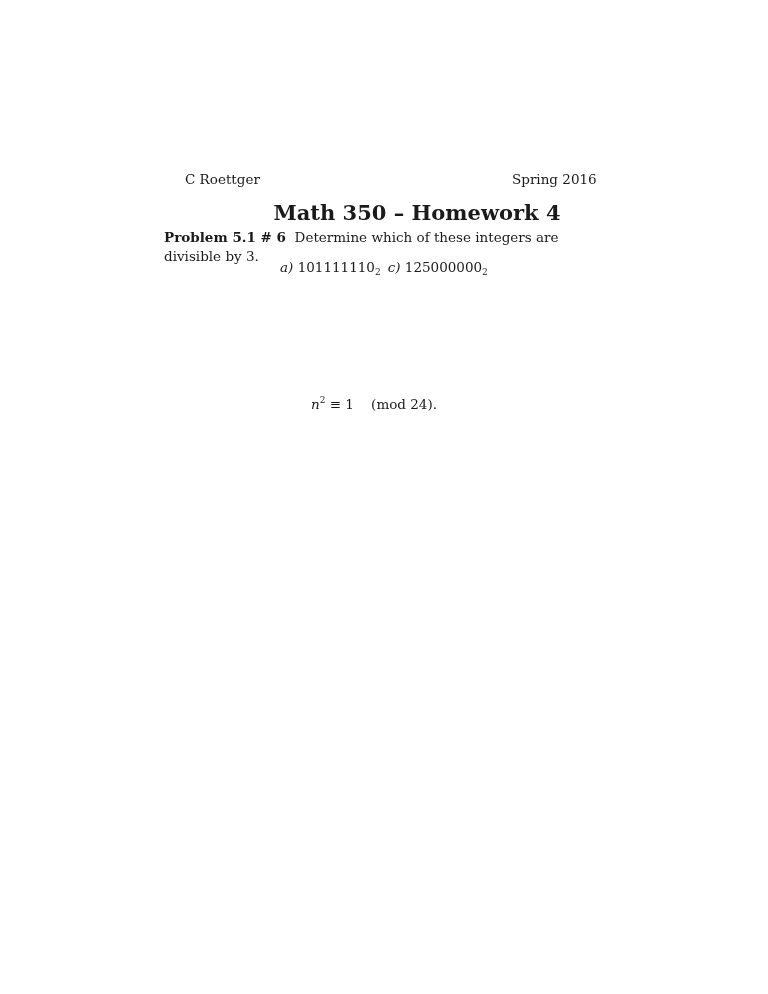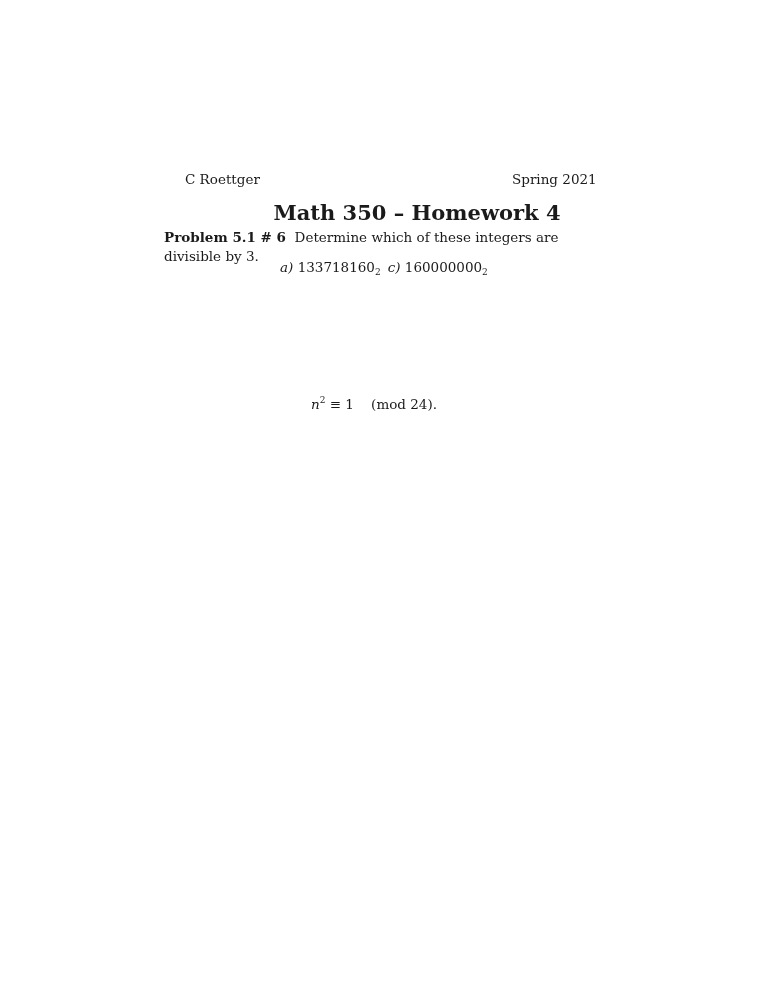--- a/index.html
+++ b/index.html
@@ -18,34 +18,34 @@
   .opts td { padding: 0 7px 0 0; }
   table { border-collapse: collapse; }
   .eq { font-size: 13.5px; left: 0; width: 768px; text-align: center; }
 </style>
 </head>
 <body>
 
 <div class="page">
 
   <div class="abs hdr" style="left:185px; top:155px;">C Roettger</div>
-  <div class="abs hdr" style="left:512px; top:155px;">Spring 2021</div>
+  <div class="abs hdr" style="left:512px; top:155px;">Spring 2016</div>
 
   <div class="abs title" style="top:184px;padding-left:33px;">Math 350 – Homework 4</div>
 
   <div class="abs para" style="top:212px;">
     <span class="b">Problem 5.1 # 6</span>&nbsp;
     <span>Determine which of these integers are divisible by 3.</span>
   </div>
 
   <table class="abs opts" style="top:243px;">
     <tbody>
         <tr>
-      <td><span class="it">a)</span> <span>133718160</span><sub>2</sub></td>
-      <td><span class="it">c)</span> <span>160000000</span><sub>2</sub></td>
+      <td><span class="it">a)</span> <span>101111110</span><sub>2</sub></td>
+      <td><span class="it">c)</span> <span>125000000</span><sub>2</sub></td>
     </tr>
   </tbody>
     </table>
 
 
 
   <div class="abs eq" style="top:380px; left:-10px;">
     <span class="it">n</span><sup>2</sup>
     <span>≡ 1</span>&nbsp;&nbsp;&nbsp;
     <span>(mod 24).</span>

